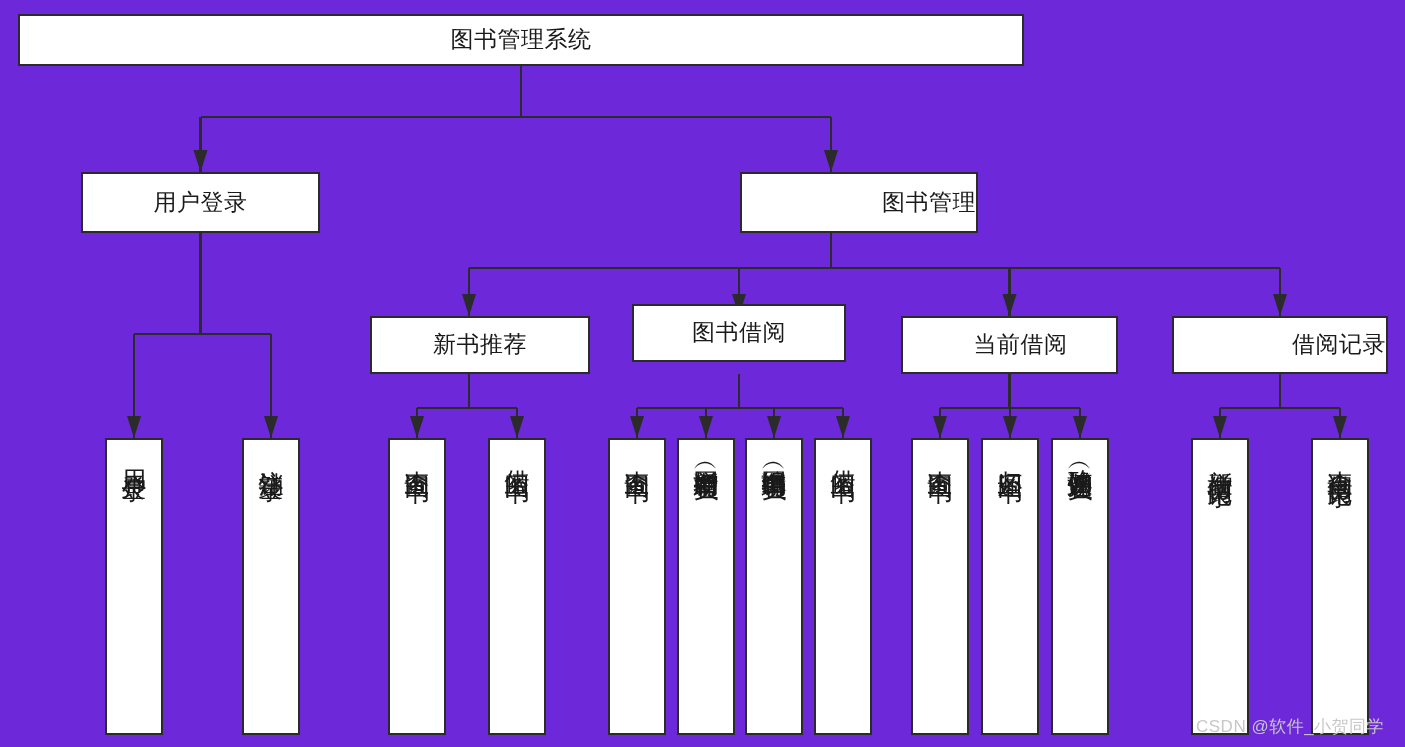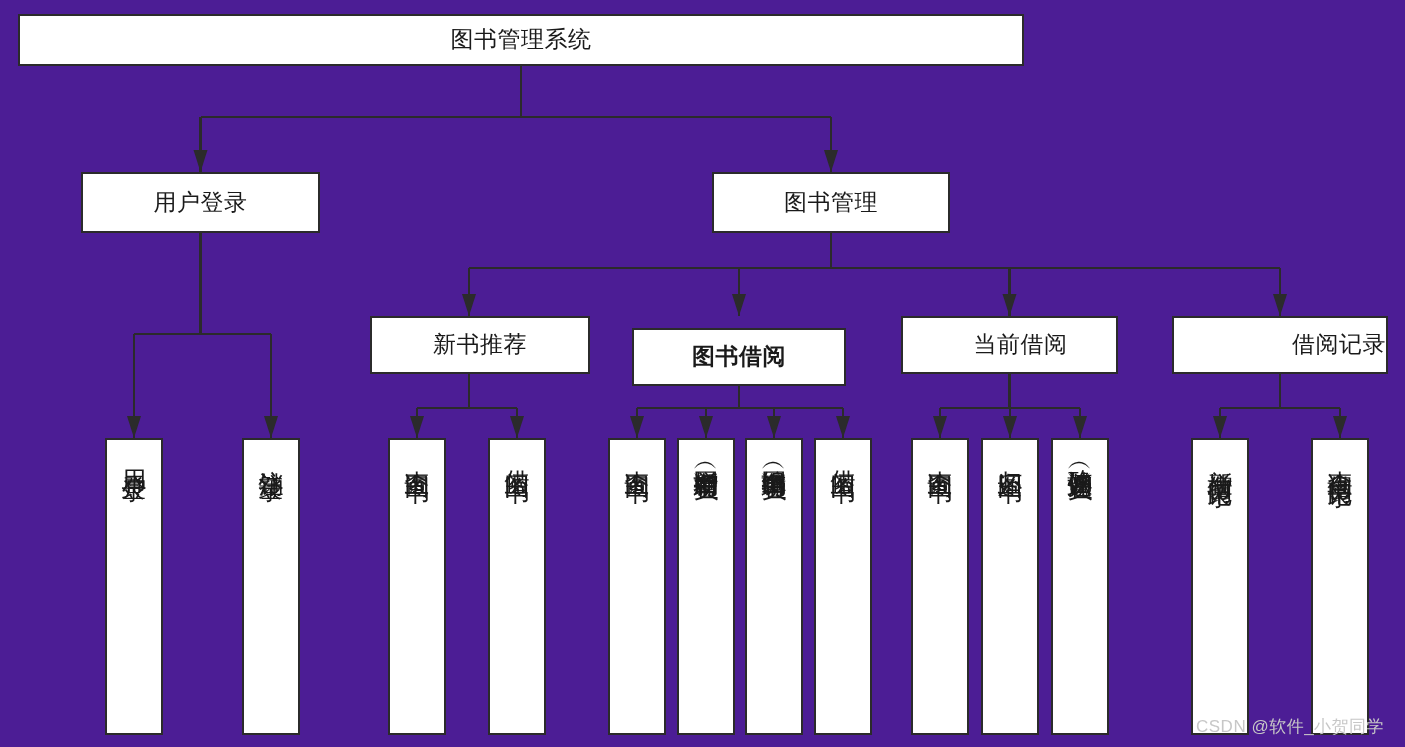--- a/index.html
+++ b/index.html
@@ -7,21 +7,21 @@
     padding: 0;
     background: #ffffff;
   }
   body {
     font-family: "Liberation Sans", "DejaVu Sans", sans-serif;
   }
   #canvas {
     position: relative;
     width: 1405px;
     height: 747px;
-    background: #4c1d95;
+    background: #6d28d9;
     overflow: hidden;
   }
   #wires {
     position: absolute;
     left: 0;
     top: 0;
     width: 1405px;
     height: 747px;
     pointer-events: none;
   }
@@ -130,27 +130,27 @@
       <line x1="1340" y1="408" x2="1340" y2="438" stroke="#2b2b2b" stroke-width="2.5" shape-rendering="crispEdges"></line>
       <polygon points="1333,416 1347,416 1340,438" fill="#2b2b2b"></polygon>
     </svg>
   <div id="nodes-layer">
       <div class="node horizontal root" style="left: 18px; top: 14px; width: 1006px; height: 52px;">
         <span class="node-label">图书管理系统</span>
       </div>
       <div class="node horizontal" style="left: 81px; top: 172px; width: 239px; height: 61px;">
         <span class="node-label">用户登录</span>
       </div>
-      <div class="node horizontal" style="left: 712px; top: 172px; width: 238px; height: 61px;">
+      <div class="node horizontal" style="left: 740px; top: 172px; width: 238px; height: 61px; justify-content: flex-end;">
         <span class="node-label">图书管理</span>
       </div>
       <div class="node horizontal" style="left: 370px; top: 316px; width: 220px; height: 58px;">
         <span class="node-label">新书推荐</span>
       </div>
-      <div class="node horizontal" style="left: 632px; top: 328px; width: 214px; height: 58px; font-weight: bold;">
+      <div class="node horizontal" style="left: 632px; top: 304px; width: 214px; height: 58px;">
         <span class="node-label">图书借阅</span>
       </div>
       <div class="node horizontal" style="left: 901px; top: 316px; width: 217px; height: 58px; padding-left: 22px;">
         <span class="node-label">当前借阅</span>
       </div>
       <div class="node horizontal" style="left: 1172px; top: 316px; width: 216px; height: 58px; justify-content: flex-end;">
         <span class="node-label">借阅记录</span>
       </div>
       <div class="node vertical" style="left: 105px; top: 438px; width: 58px; height: 297px;">
         <span class="node-label">用户登录</span>

